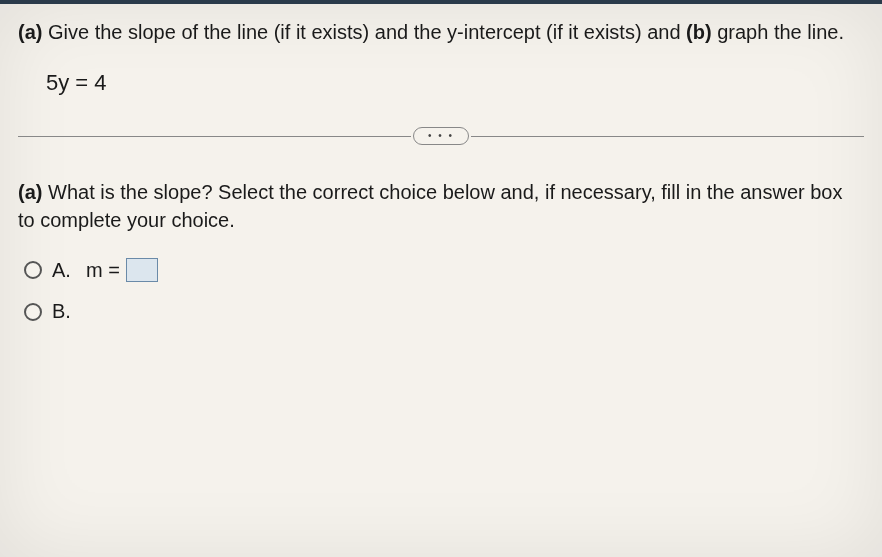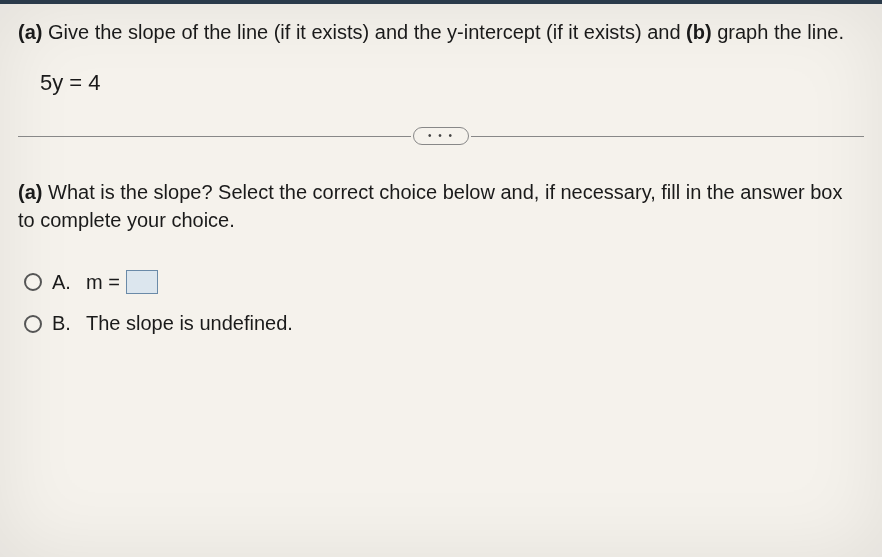--- a/index.html
+++ b/index.html
@@ -21,21 +21,21 @@
     .question-text {
       font-size: 20px;
       color: #1a1a1a;
       line-height: 1.4;
       margin-bottom: 8px;
     }
     .bold { font-weight: bold; }
     .equation {
       font-size: 22px;
       color: #1a1a1a;
-      margin: 24px 0 28px 22px;
+      margin: 24px 0 28px 28px;
     }
     .divider-wrap {
       position: relative;
       height: 24px;
       margin: 8px 0 30px 0;
       display: flex;
       align-items: center;
     }
     .divider-line {
       flex: 1;
@@ -55,21 +55,21 @@
       font-size: 10px;
       letter-spacing: 2px;
       color: #444;
       line-height: 1;
       margin: 0 2px;
     }
     .sub-question {
       font-size: 20px;
       color: #1a1a1a;
       line-height: 1.4;
-      margin-bottom: 36px;
+      margin-bottom: 24px;
     }
     .choice-row {
       display: flex;
       align-items: center;
       margin: 0 0 18px 6px;
       font-size: 20px;
       color: #1a1a1a;
     }
     .radio {
       width: 18px;
@@ -130,16 +130,15 @@
     <span class="choice-label">A.</span>
     <span class="choice-content">
       <span>m =</span>
       <span class="input-box"></span>
     </span>
   </div>
 
   <div class="choice-row">
     <span class="radio"></span>
     <span class="choice-label">B.</span>
-    <span>The slope is undefined.</span>
   </div>
 
 </div>
 
 </body></html>

